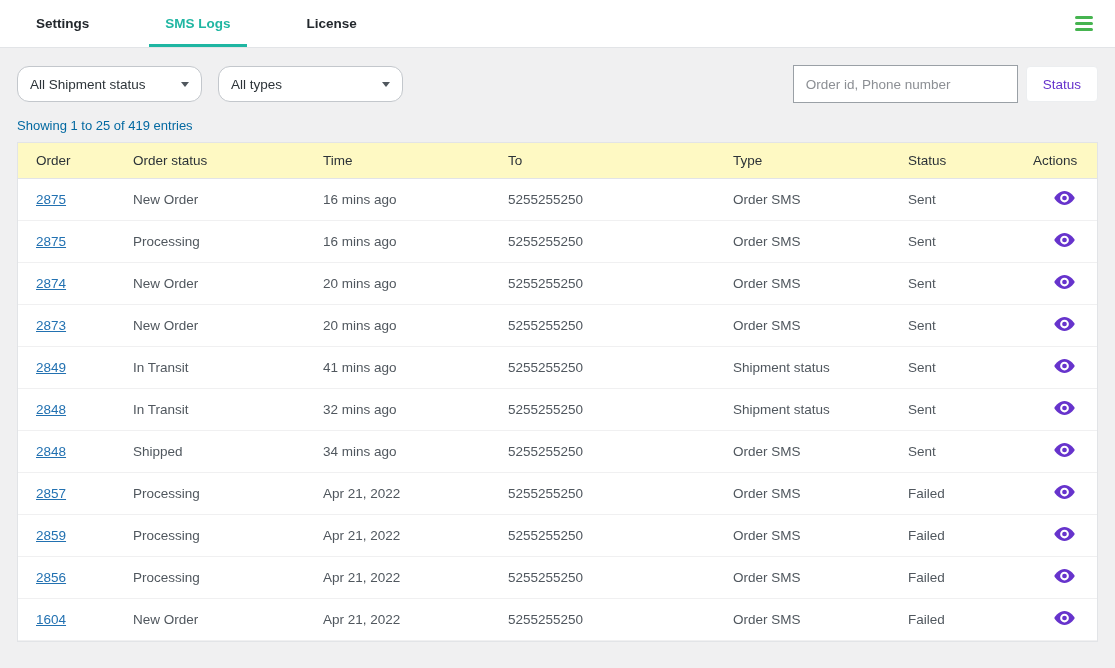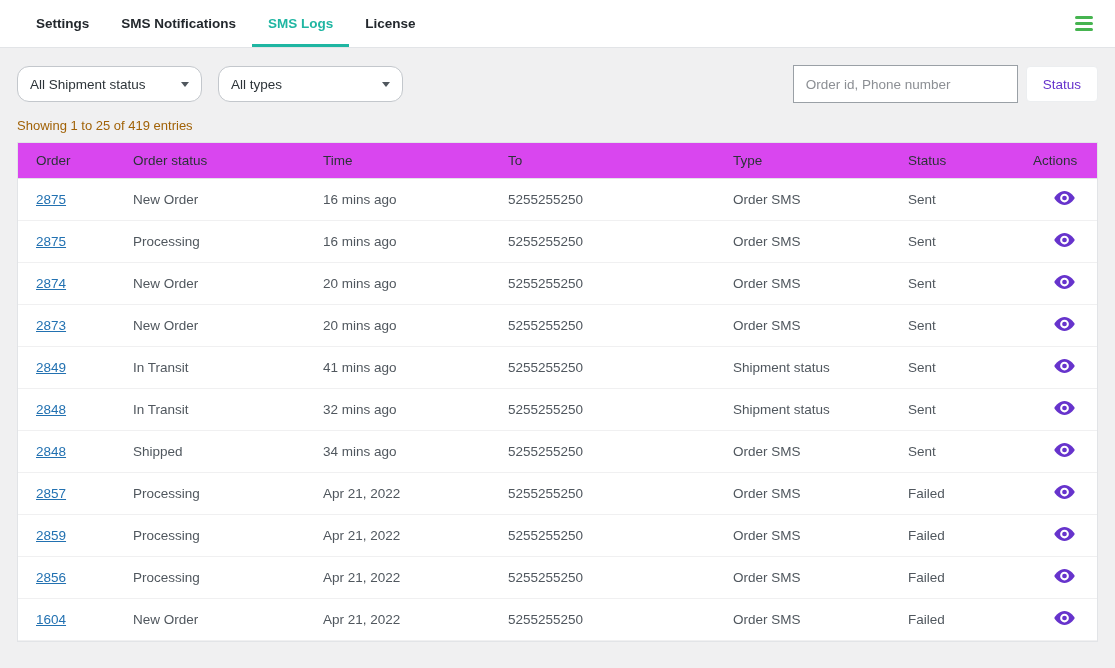--- a/index.html
+++ b/index.html
@@ -12,21 +12,21 @@
     font-size: 13.5px;
   }
   .page { width: 1115px; height: 668px; overflow: hidden; }
 
   
   .topbar {
     height: 48px; background: #fff; border-bottom: 1px solid #e2e4e7;
     display: flex; align-items: stretch; justify-content: space-between;
     padding: 0 20px;
   }
-  .tabs { display: flex; align-items: stretch; }
+  .tabs { display: flex; align-items: stretch; gap: 44px; }
   .tab {
     display: flex; align-items: center; padding: 0 16px;
     font-weight: 700; font-size: 13.5px; color: #23282d;
     border-bottom: 3px solid transparent; padding-top: 3px; cursor: pointer;
   }
   .tab.active { color: var(--accent); border-bottom-color: var(--accent); }
   .hamburger {
     align-self: center; display: flex; flex-direction: column; gap: 3px;
     padding: 6px 2px; cursor: pointer;
   }
@@ -56,58 +56,57 @@
   }
   .search-input::placeholder { color: #8c8f94; }
   .search-btn {
     margin-left: 8px; height: 36px; padding: 0 16px;
     background: #fff; border: 1px solid #eceef0; border-radius: 4px;
     color: var(--purple); font-size: 13.5px; font-family: "Liberation Sans", sans-serif;
     cursor: pointer;
   }
 
   
-  .summary { margin: 15px 17px 9px 17px; font-size: 13px; color: #a16207; }
+  .summary { margin: 15px 17px 9px 17px; font-size: 13px; color: #0369a1; }
 
   
   .table-card {
     margin: 0 17px; background: #fff; border: 1px solid #e2e4e7;
   }
   table { width: 100%; border-collapse: collapse; table-layout: fixed; }
   col.c-order { width: 105px; }
   col.c-status { width: 190px; }
   col.c-time { width: 185px; }
   col.c-to { width: 225px; }
   col.c-type { width: 175px; }
   col.c-smsstatus { width: 125px; }
   col.c-actions { width: auto; }
   thead th {
     text-align: left; font-weight: 500; color: #2c3338; font-size: 13.5px;
-    padding: 10px 10px; border-bottom: 1px solid #e2e4e7; background: #d946ef;
+    padding: 10px 10px; border-bottom: 1px solid #e2e4e7; background: #fef9c3;
   }
   thead th:first-child, tbody td:first-child { padding-left: 18px; }
   thead th.actions, tbody td.actions { text-align: right; padding-right: 22px; }
   tbody td {
     padding: 12px 10px; border-bottom: 1px solid #f0f0f1;
     color: #50575e; font-size: 13.5px; background: #fff;
   }
   a.order-link { color: var(--link); text-decoration: underline; cursor: pointer; }
   .eye {
     display: inline-block; color: var(--purple); cursor: pointer; line-height: 0;
   }
 </style>
 </head>
 <body>
 
 <div class="page">
 
   <header class="topbar">
     <nav class="tabs">
         <div class="tab">Settings</div>
-        <div class="tab">SMS Notifications</div>
         <div class="tab active">SMS Logs</div>
         <div class="tab">License</div>
       </nav>
     <div class="hamburger">
       <span></span>
         <span></span>
         <span></span>
     </div>
   </header>
 

